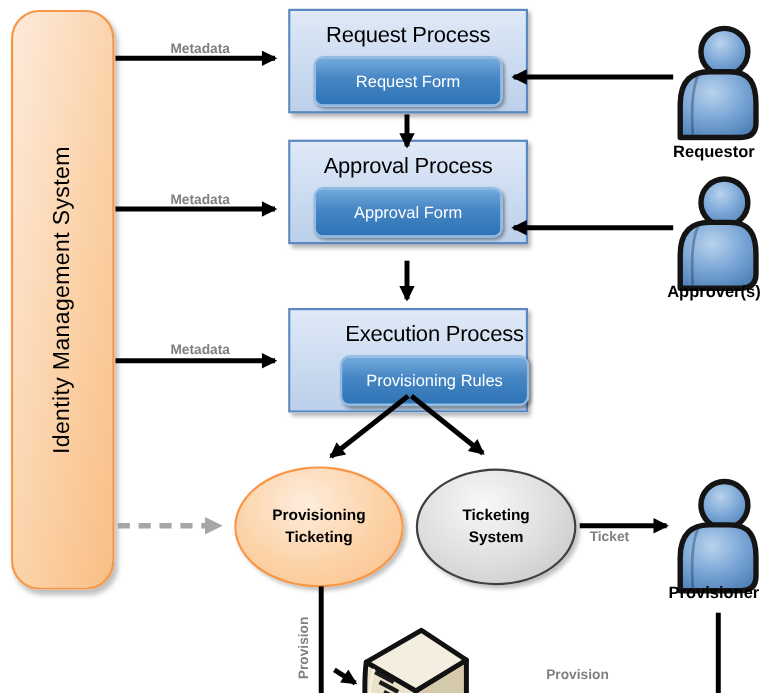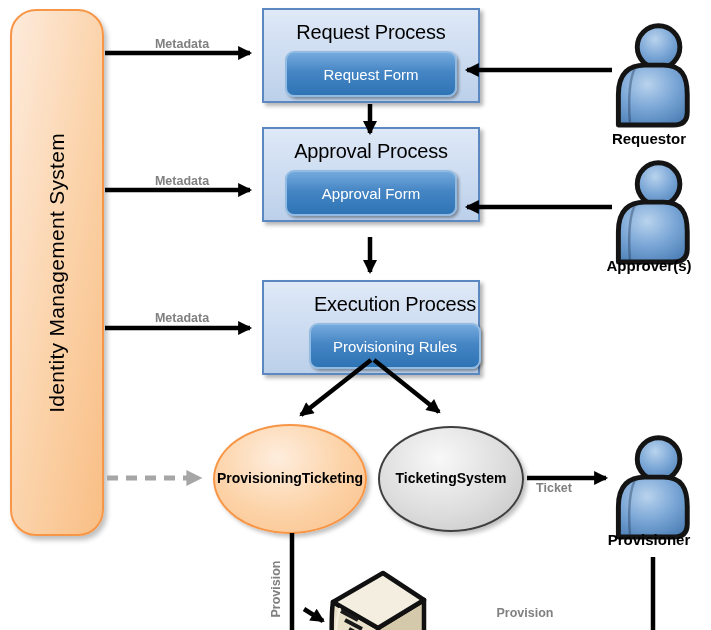--- a/index.html
+++ b/index.html
@@ -25,21 +25,21 @@
   .p1 { top:8px; } .p2 { top:127px; } .p3 { top:280px;padding-left:48px; }
   .process-title { font-size:20px; color:#000; letter-spacing:-0.2px; }
   .process-button { margin-top:7px; width:172px; height:46px; box-sizing:border-box;
     border:2px solid #92BBE4; border-radius:9px; color:#fff; font-size:15px;
     background:linear-gradient(180deg,#74AADD 0%, #4585C4 45%, #2E74B5 100%);
     display:flex; align-items:center; justify-content:center;
     box-shadow:2px 2px 3px rgba(0,0,0,0.35); }
 
   
   .ellipse { position:absolute; border-radius:50%; box-sizing:border-box;
-    display:flex; flex-direction:row; align-items:center; justify-content:center;
+    display:flex; flex-direction:column; align-items:center; justify-content:center;
     text-align:center; font-weight:bold; font-size:14px; line-height:1.4; color:#000;
     box-shadow:3px 3px 4px rgba(0,0,0,0.25); z-index:1; }
   .connector-ellipse { left:213px; top:424px; width:154px; height:110px;
     border:2px solid #F79646;
     background:radial-gradient(ellipse at 42% 30%, #FEEDDD 0%, #FCD2A6 55%, #FAC08C 100%); }
   .ticketing-ellipse { left:378px; top:426px; width:146px; height:106px;
     border:2px solid #3F3F3F;
     background:radial-gradient(ellipse at 42% 30%, #F8F8F8 0%, #DDDDDD 55%, #C2C2C2 100%); }
 
   

